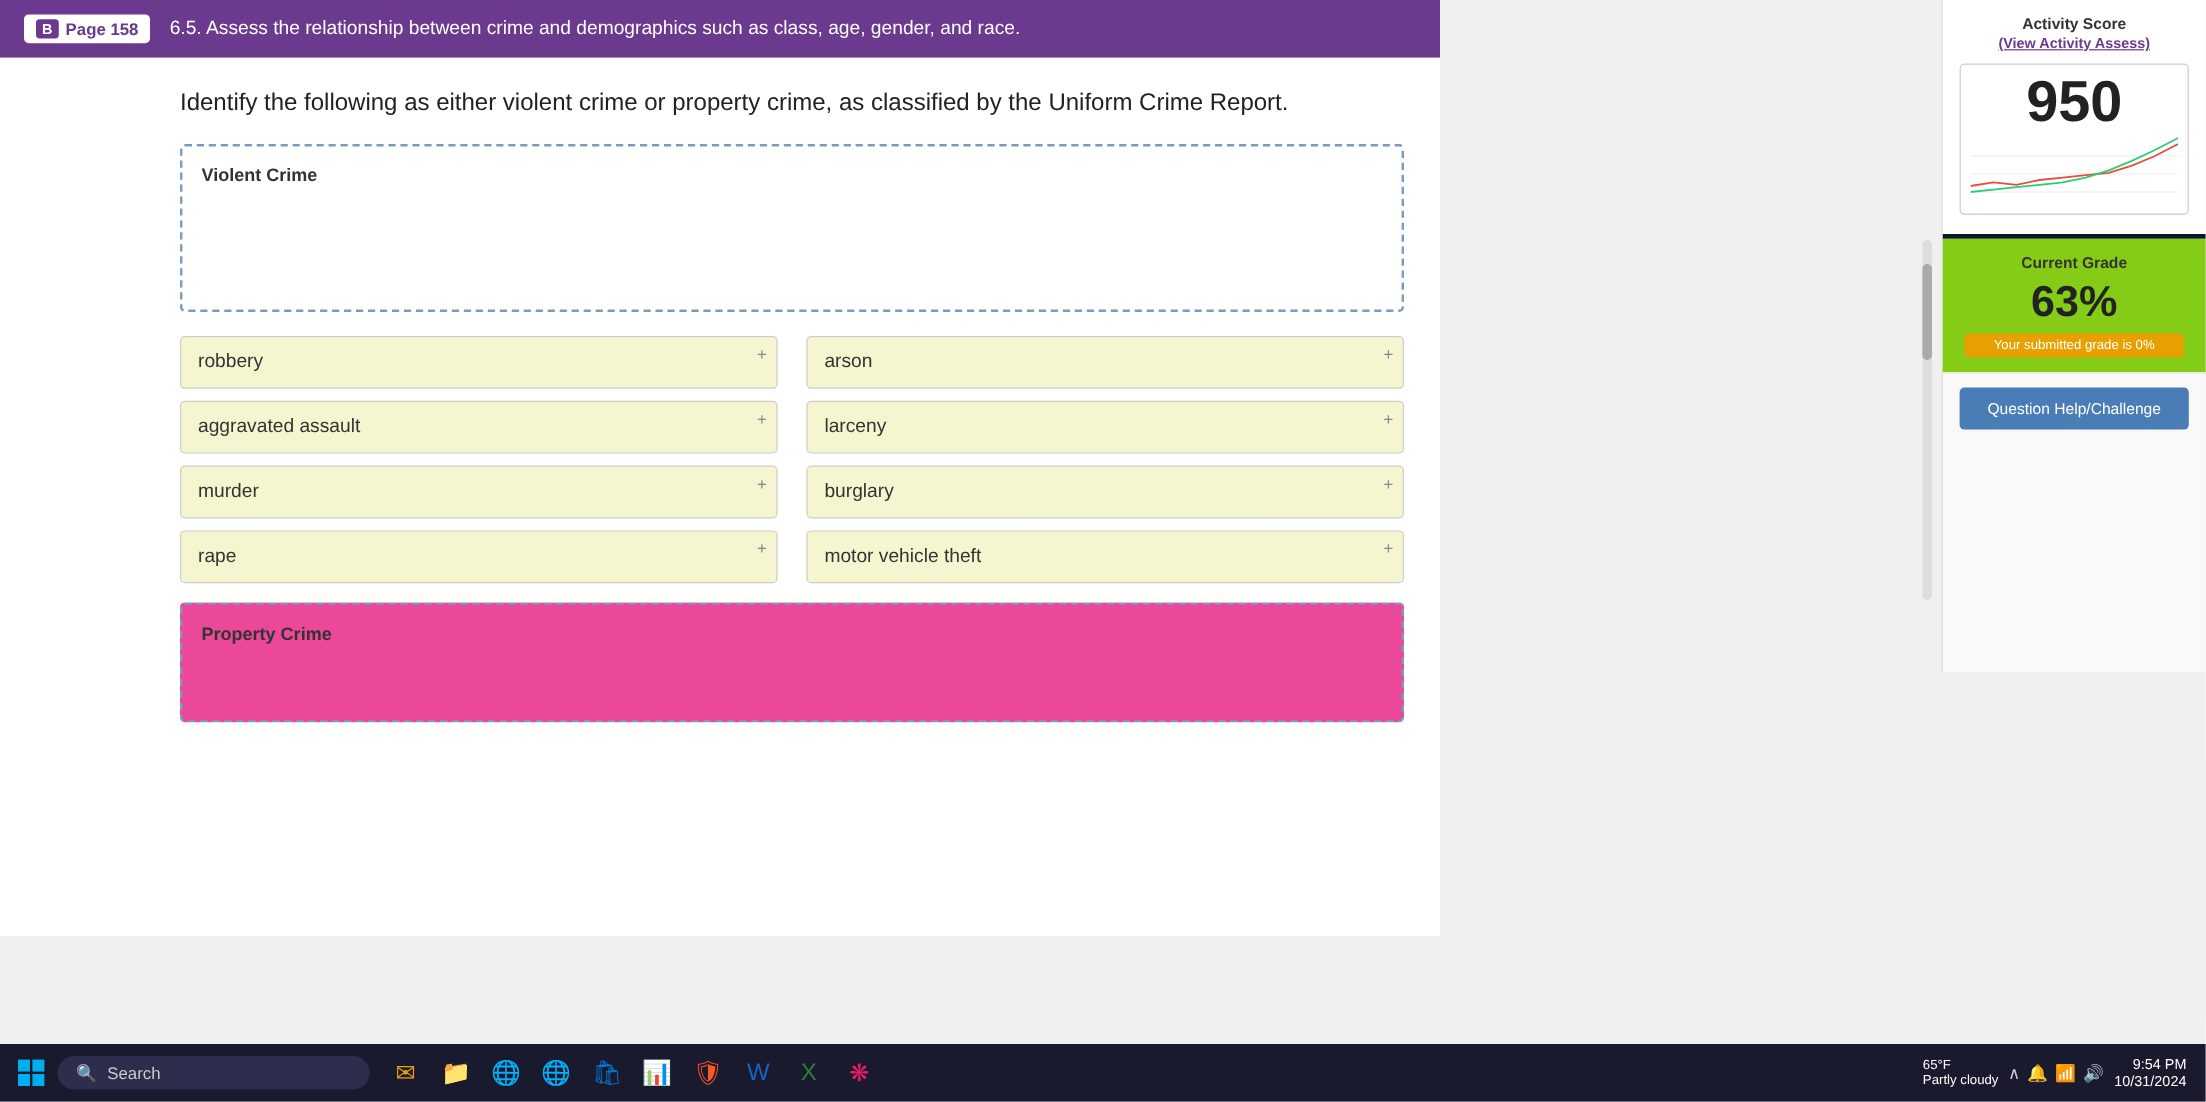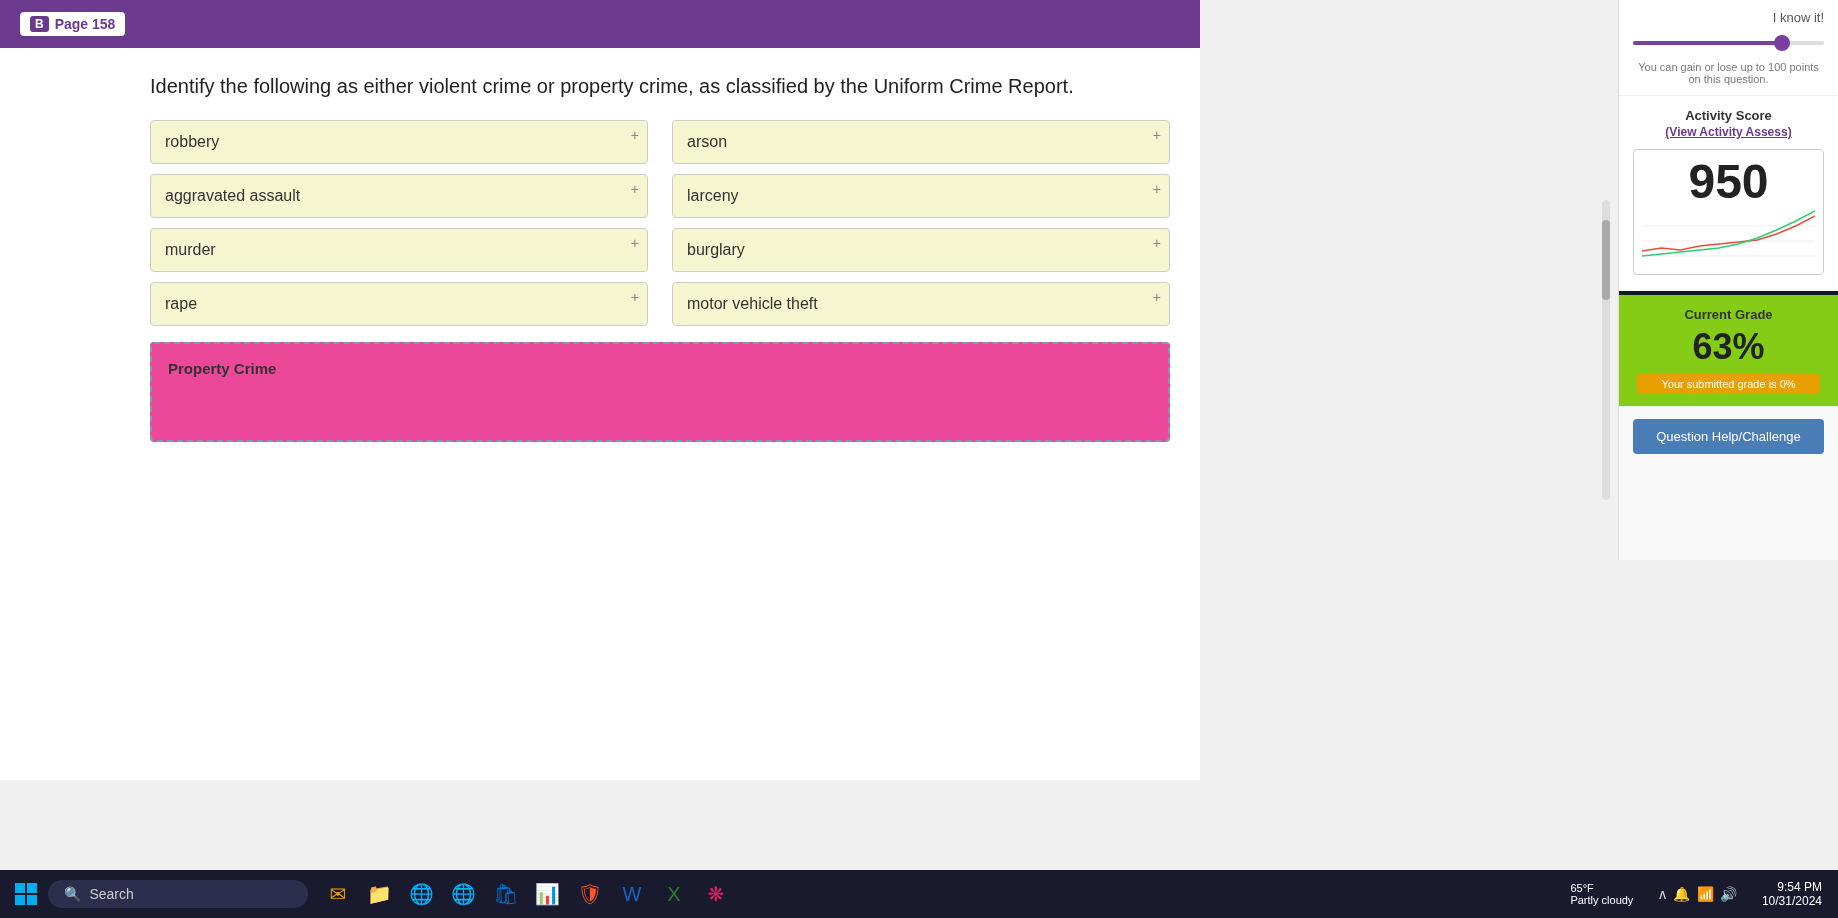--- a/index.html
+++ b/index.html
@@ -340,21 +340,21 @@
       align-items: center;
       justify-content: center;
       border-radius: 4px;
       cursor: pointer;
       font-size: 20px;
     }
 
     .taskbar-right {
       display: flex;
       align-items: center;
-      gap: 24px;
+      gap: 8px;
       margin-left: auto;
       padding-right: 8px;
     }
 
     .taskbar-time {
       color: #fff;
       font-size: 12px;
       text-align: right;
     }
 
@@ -416,26 +416,30 @@
 </head>
 <body>
 
 <div class="main-content">
 
   <div class="header-bar">
     <div class="page-badge">
       <span class="page-badge-icon">B</span>
       <span>Page 158</span>
     </div>
+    <span class="header-text">6.5. Assess the relationship between crime and demographics such as class, age, gender, and race.</span>
   </div>
 
   <div class="question-area">
     <p class="question-title">Identify the following as either violent crime or property crime, as classified by the Uniform Crime Report.</p>
   </div>
 
+  <div class="violent-crime-zone">
+    <div class="drop-zone-label">Violent Crime</div>
+  </div>
 
   <div class="crime-items-grid" style="padding: 0 30px 0 150px; margin-bottom: 16px;">
 
     <div class="crime-item">
       <span>robbery</span>
       <span class="plus-icon">+</span>
     </div>
     <div class="crime-item">
       <span>arson</span>
       <span class="plus-icon">+</span>
@@ -470,29 +474,20 @@
   </div>
 
   <div class="property-crime-zone">
     <div class="drop-zone-label">Property Crime</div>
   </div>
 
 </div>
 
 <div class="sidebar" style="position:absolute; top:0; right:0; width:220px; background:#f9f9f9; border-left:1px solid #ddd;">
 
-  <div class="know-it-section">
-    <div class="know-it-title">I know it!</div>
-    <div class="slider-container">
-      <div class="slider-track"></div>
-      <div class="slider-fill"></div>
-      <div class="slider-thumb"></div>
-    </div>
-    <div class="points-text">You can gain or lose up to 100 points on this question.</div>
-  </div>
 
   <div class="activity-score-section">
     <div class="activity-score-title">Activity Score</div>
     <a class="view-activity-link">(View Activity Assess)</a>
     <div class="score-box">
       <div class="score-number">950</div>
 
       <div class="mini-chart">
         <svg viewBox="0 0 180 60" preserveAspectRatio="none">
 

